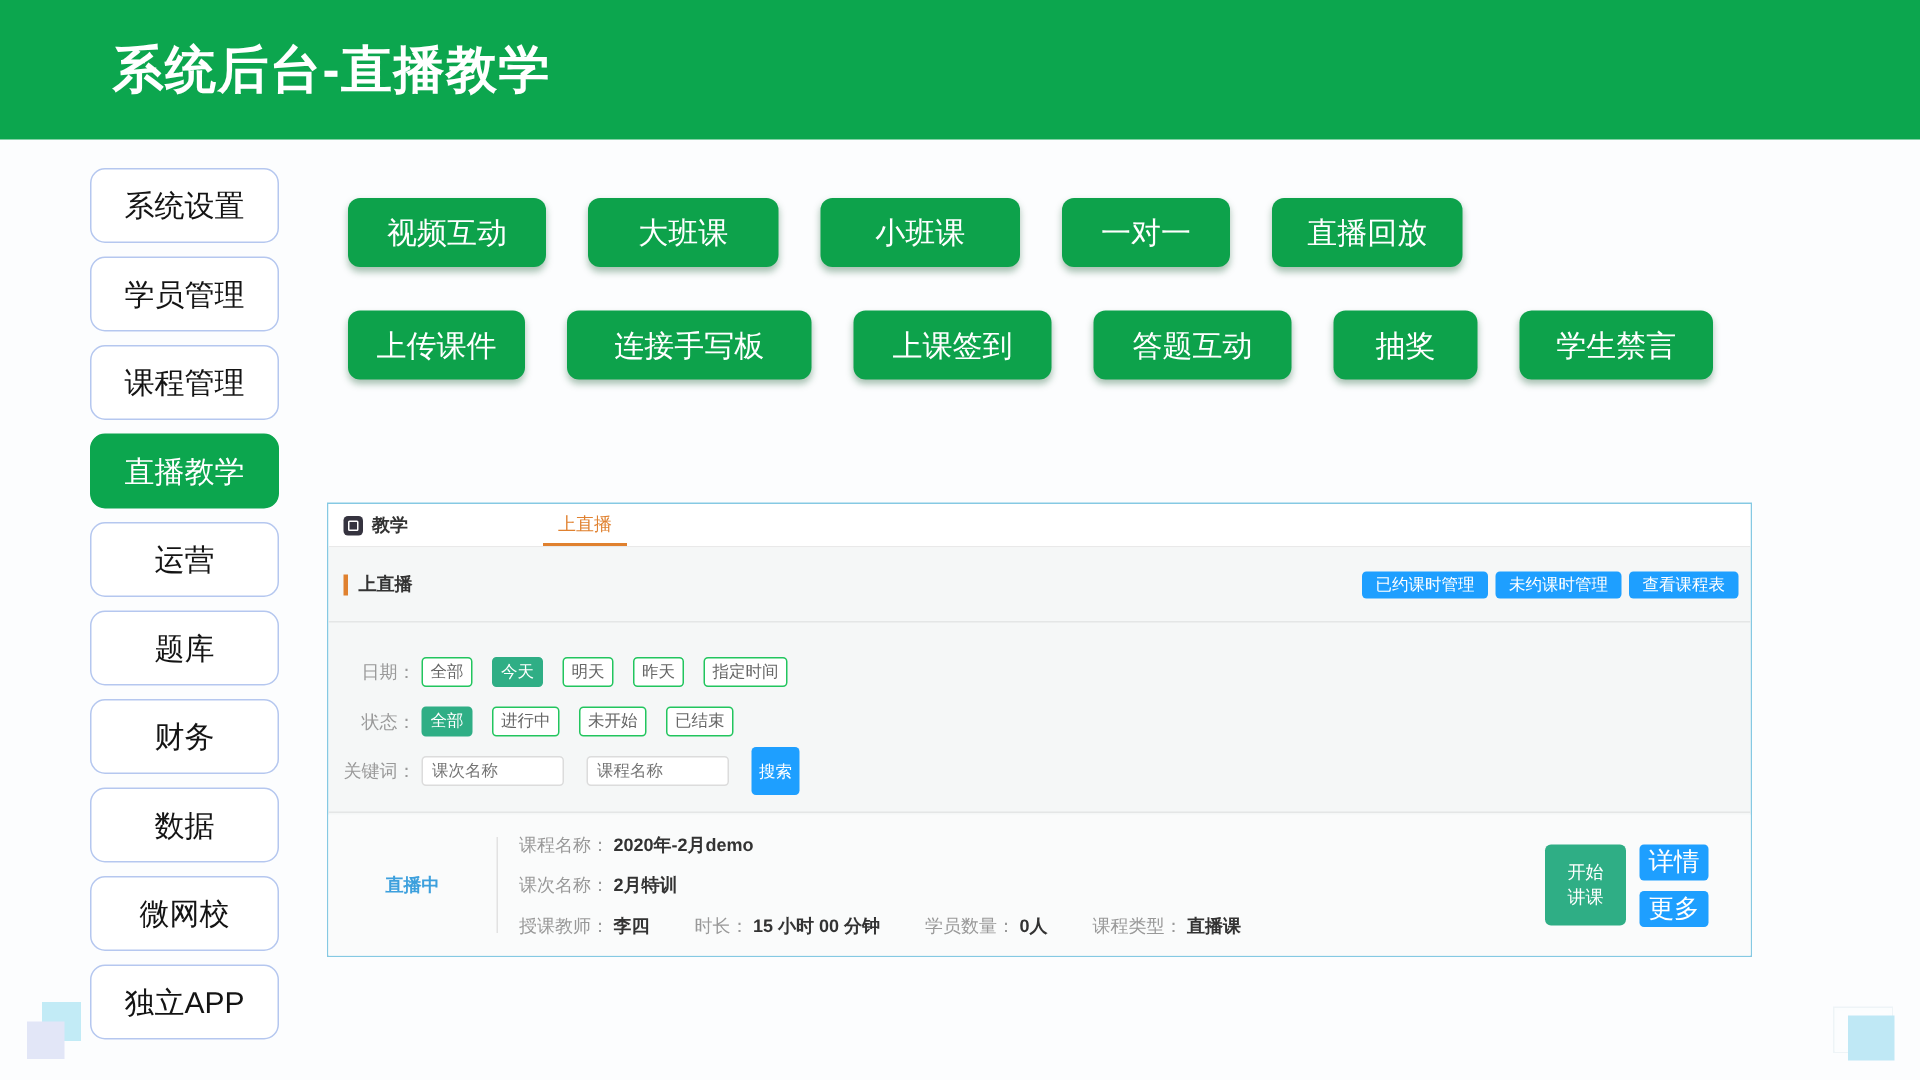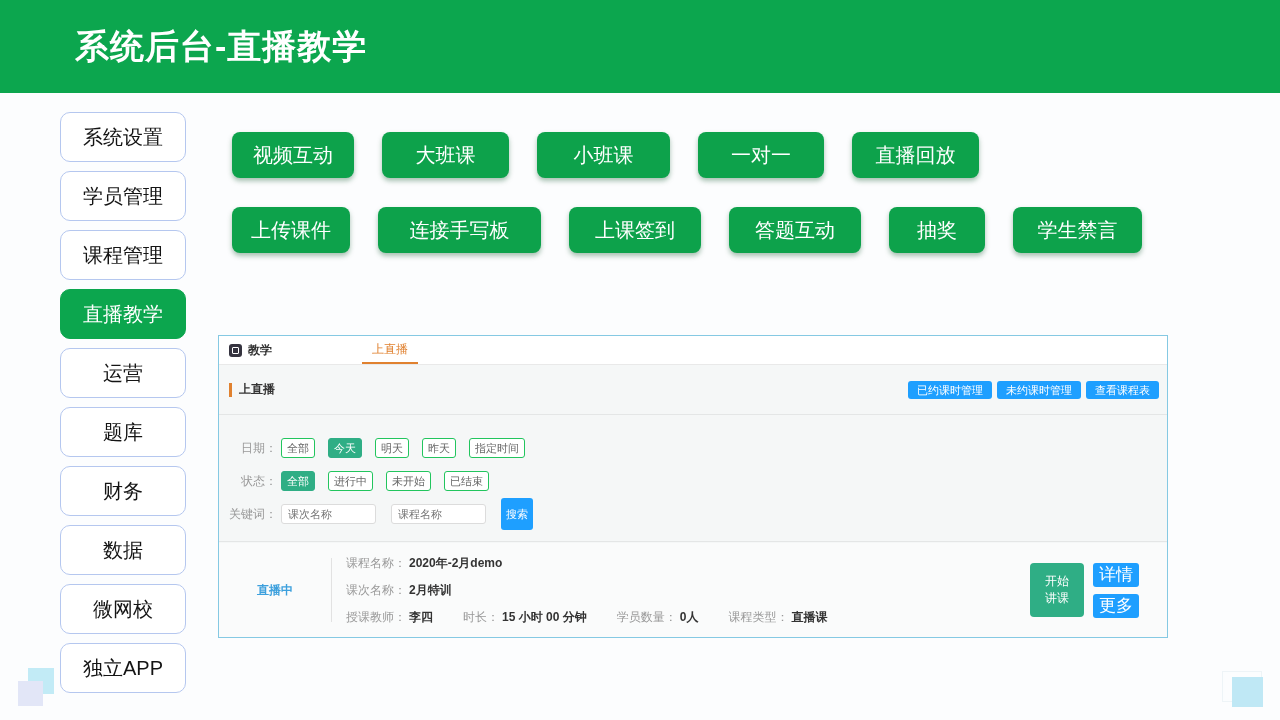--- a/index.html
+++ b/index.html
@@ -105,24 +105,24 @@
   <div class="side-item active">直播教学</div>
   <div class="side-item">运营</div>
   <div class="side-item">题库</div>
   <div class="side-item">财务</div>
   <div class="side-item">数据</div>
   <div class="side-item">微网校</div>
   <div class="side-item">独立APP</div>
 </div>
 
 <div class="features-row row1">
-  <button class="feature-btn" style="width:122px">视频互动</button>
+  <button class="feature-btn" style="width:132px">视频互动</button>
   <button class="feature-btn" style="width:127px">大班课</button>
   <button class="feature-btn" style="width:133px">小班课</button>
-  <button class="feature-btn" style="width:126px">一对一</button>
+  <button class="feature-btn" style="width:112px">一对一</button>
   <button class="feature-btn" style="width:127px">直播回放</button>
 </div>
 
 <div class="features-row row2">
   <button class="feature-btn" style="width:118px">上传课件</button>
   <button class="feature-btn" style="width:163px">连接手写板</button>
   <button class="feature-btn" style="width:132px">上课签到</button>
   <button class="feature-btn" style="width:132px">答题互动</button>
   <button class="feature-btn" style="width:96px">抽奖</button>
   <button class="feature-btn" style="width:129px">学生禁言</button>

